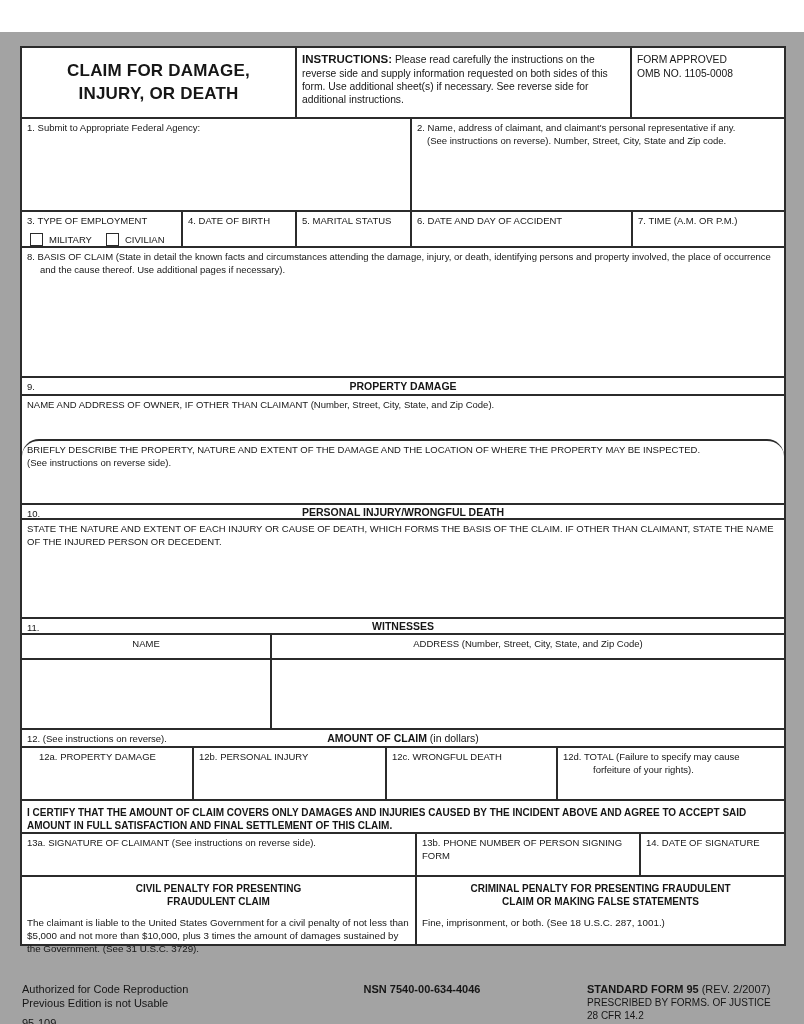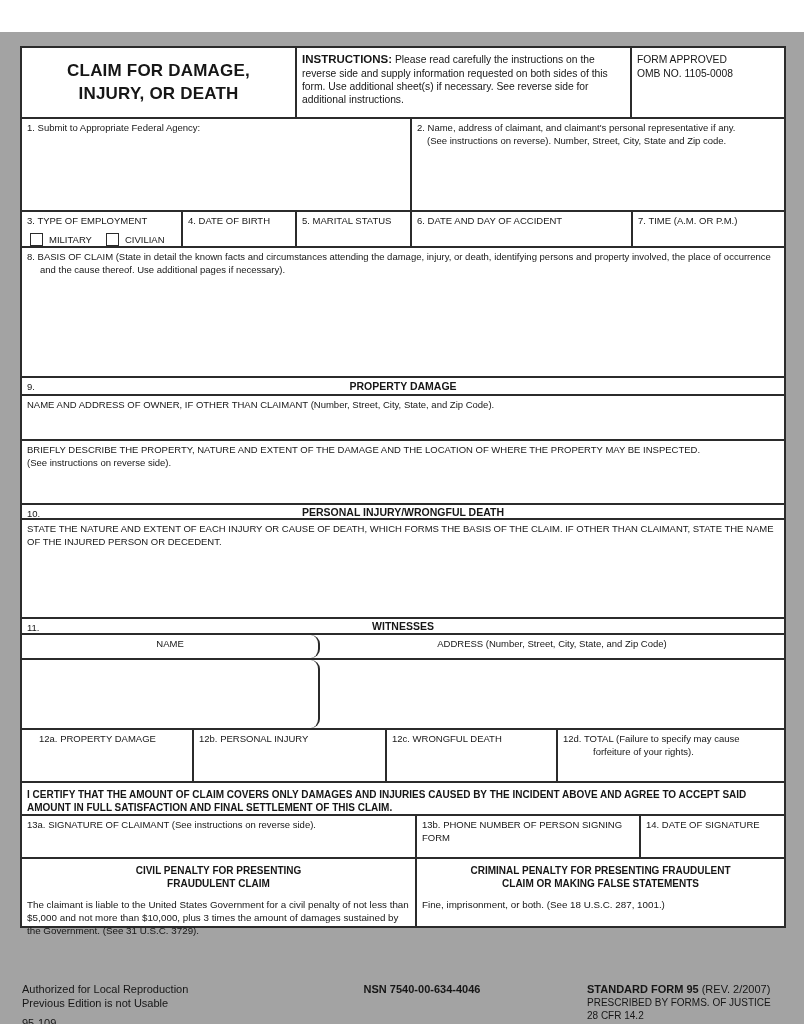--- a/index.html
+++ b/index.html
@@ -25,21 +25,21 @@
   .br{border-right:2px solid #2b2b2b;}
   .b{font-weight:bold;}
   .lbl{font-size:9.5px;line-height:1.32;}
   
   .h-header{height:69px;}
   .h-r12{height:93px;}
   .h-r37{height:36px;}
   .h-s8{height:130px;}
   .h-sech{height:18px;}
   .h-owner{height:45px;}
-  .h-desc{height:64px;}
+  .h-desc{height:64px;border-radius:17px;}
   .h-s10h{height:15px;}
   .h-injury{height:99px;}
   .h-s11h{height:16px;}
   .h-wcol{height:25px;}
   .h-wblank{height:70px;}
   .h-s12h{height:18px;}
   .h-amounts{height:53px;padding-left:12px;}
   .h-certify{height:33px;}
   .h-sig{height:43px;}
   .h-penalty{height:69px;}
@@ -62,21 +62,21 @@
   .chk-row{display:flex;align-items:center;margin-top:5px;margin-left:3px;}
   .chk{width:13px;height:13px;border:1.5px solid #2b2b2b;box-sizing:border-box;background:#fff;margin-right:6px;flex:none;}
   .chk-lbl{font-size:9.5px;margin-right:14px;}
   
   .hang8{padding-left:13px;text-indent:-13px;}
   
   .sec-head{position:relative;align-items:center;justify-content:center;}
   .sec-num{position:absolute;left:5px;top:3px;font-size:9.5px;}
   .sec-title{font-size:10.5px;font-weight:bold;text-align:center;}
   
-  .c-wname{width:298px;text-align:center;border-radius:9px;}
+  .c-wname{width:250px;text-align:center;}
   .c-waddr{flex:1;text-align:center;}
   
   .amt-head{position:relative;align-items:center;justify-content:center;}
   .amt-title{font-size:10.5px;}
   .c-12a{width:160px;}
   .c-12b{width:193px;}
   .c-12c{width:171px;}
   .c-12d{flex:1;}
   .hang12d{padding-left:30px;text-indent:-30px;}
   
@@ -200,20 +200,27 @@
       <div class="cell c-waddr">
         <div class="lbl">ADDRESS (Number, Street, City, State, and Zip Code)</div>
       </div>
     </div>
 
     <div class="row h-wblank">
       <div class="cell br c-wname"></div>
       <div class="cell c-waddr"></div>
     </div>
 
+    <div class="row h-s12h amt-head">
+      <span class="sec-num">12. (See instructions on reverse).</span>
+      <div class="amt-title">
+        <span class="b">AMOUNT OF CLAIM</span>
+        <span>(in dollars)</span>
+      </div>
+    </div>
 
     <div class="row h-amounts">
       <div class="cell br c-12a">
         <div class="lbl">12a. PROPERTY DAMAGE</div>
       </div>
       <div class="cell br c-12b">
         <div class="lbl">12b. PERSONAL INJURY</div>
       </div>
       <div class="cell br c-12c">
         <div class="lbl">12c. WRONGFUL DEATH</div>
@@ -249,21 +256,21 @@
         <div class="pen-title">CRIMINAL PENALTY FOR PRESENTING FRAUDULENT</div>
         <div class="pen-title" style="margin-top:0;">CLAIM OR MAKING FALSE STATEMENTS</div>
         <div class="pen-body">Fine, imprisonment, or both. (See 18 U.S.C. 287, 1001.)</div>
       </div>
     </div>
 
   </div>
 
   <div class="footer">
     <div class="f-left">
-      <div>Authorized for Local Reproduction</div>
+      <div>Authorized for Code Reproduction</div>
       <div>Previous Edition is not Usable</div>
       <div class="f-95109">95-109</div>
     </div>
     <div class="f-center">NSN 7540-00-634-4046</div>
     <div class="f-right">
       <div>
         <span class="b">STANDARD FORM 95</span><span> (REV. 2/2007)</span>
       </div>
       <div class="f-right-sub">PRESCRIBED BY FORMS. OF JUSTICE</div>
       <div class="f-right-sub">28 CFR 14.2</div>

